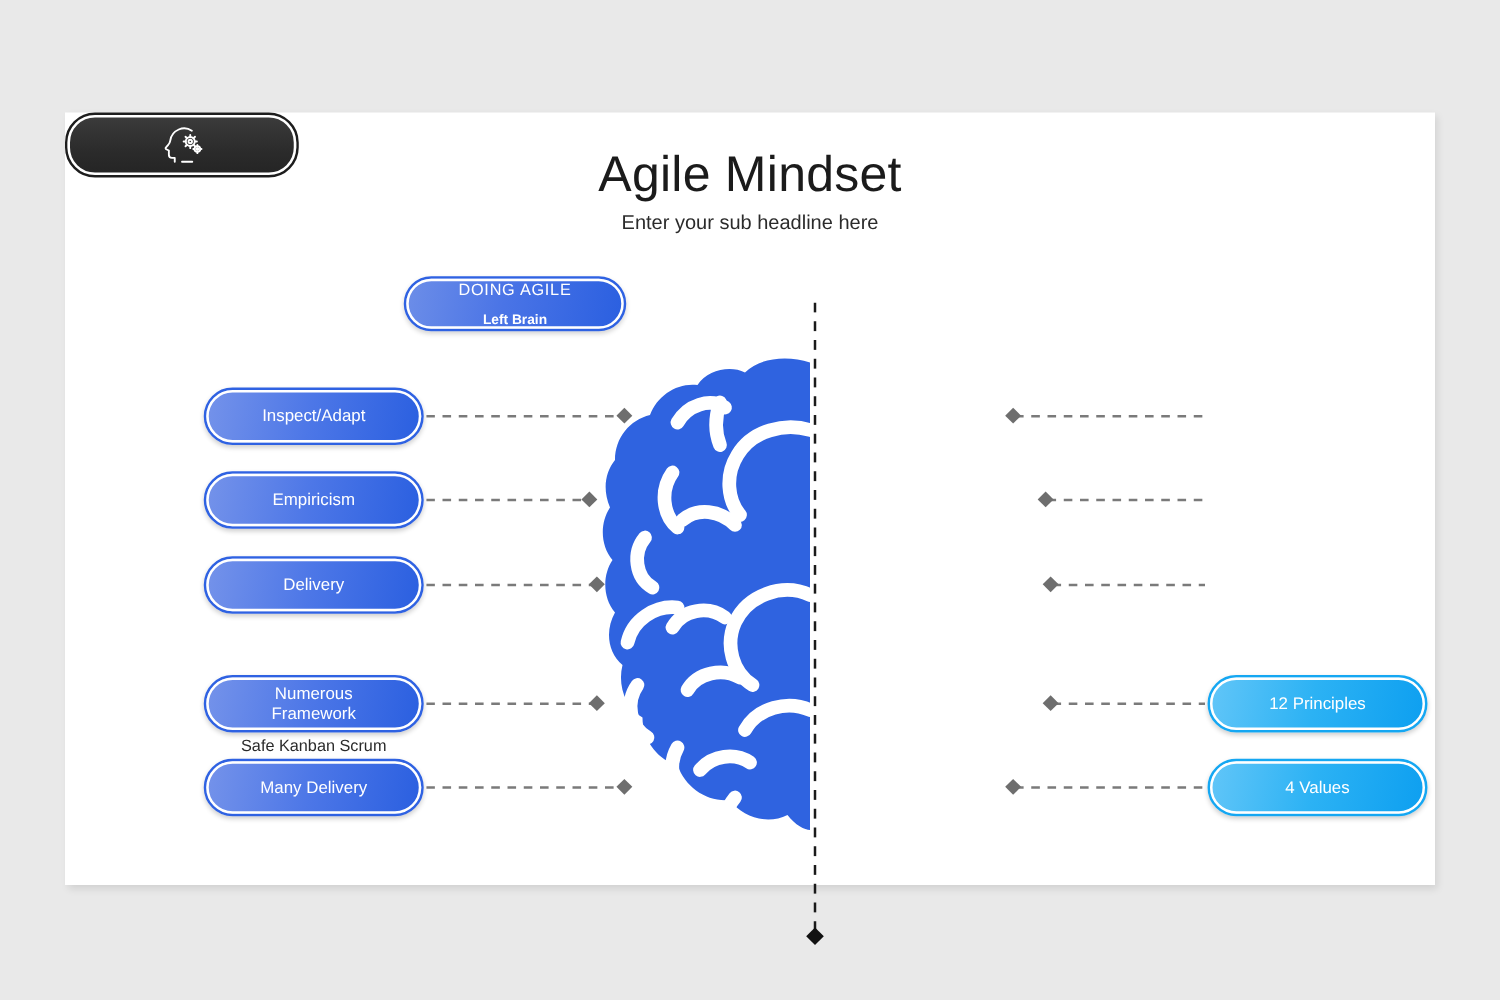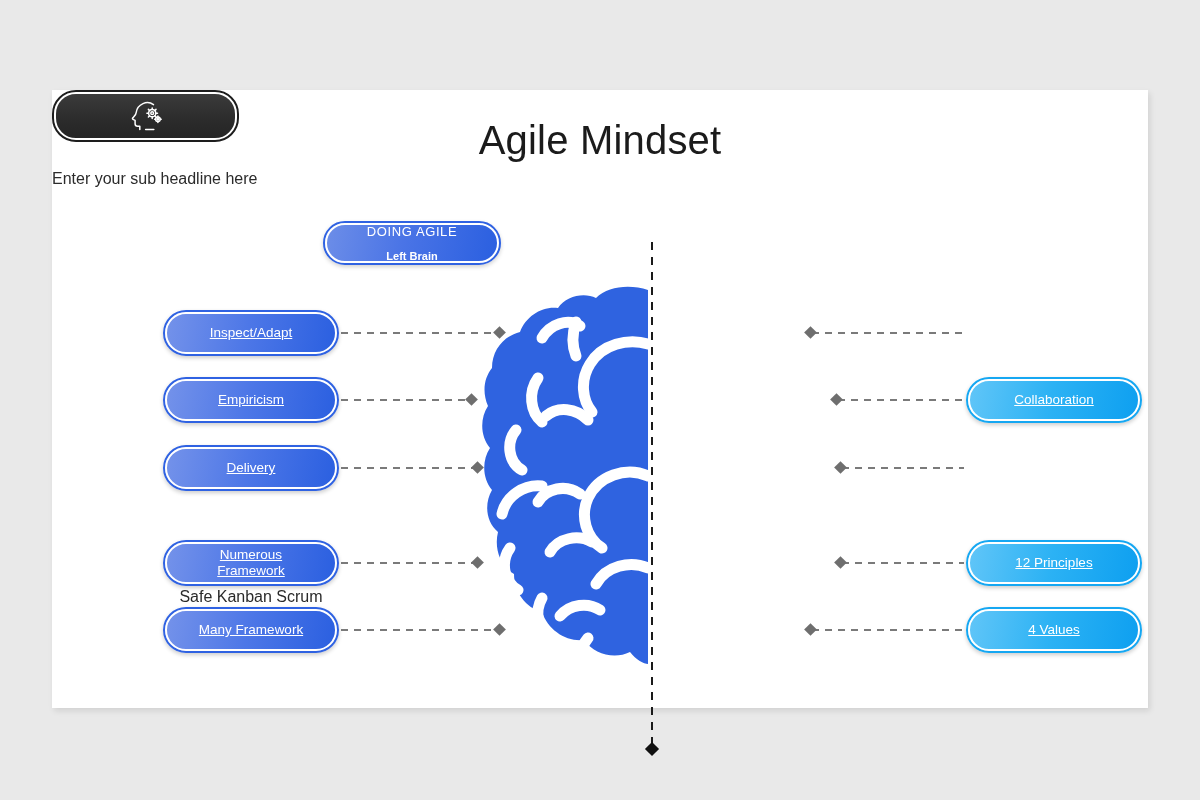--- a/index.html
+++ b/index.html
@@ -37,20 +37,21 @@
     text-align: center;
     font-size: 40px;
     color: #1b1b1b;
     letter-spacing: .2px;
   }
   .subtitle {
     position: absolute;
     left: 0;
     top: 80px;
     width: 100%;
+    text-align: center;
     font-size: 16px;
     color: #2b2b2b;
   }
 
   
   .toppill {
     position: absolute;
     height: 44px;
     border-radius: 22px;
     box-sizing: border-box;
@@ -114,21 +115,20 @@
     border-radius: 23px;
     box-sizing: border-box;
     display: flex;
     align-items: center;
     justify-content: center;
     text-align: center;
     color: #ffffff;
     font-size: 13.5px;
     line-height: 16px;
     box-shadow: 0 2px 4px rgba(0,0,0,0.20);
-    text-decoration: underline;
   }
   .left-pill {
     left: 111px;
     background: linear-gradient(100deg, #7593ea 0%, #4d77e7 48%, #2a5fe0 100%);
     border: 2px solid #2f62e2;
     outline: 2px solid #ffffff;
     outline-offset: -4px;
   }
   .right-pill {
     left: 914px;
@@ -138,21 +138,21 @@
     outline-offset: -4px;
   }
 
   
   .caption {
     position: absolute;
     left: 111px;
     top: 498px;
     width: 176px;
     text-align: center;
-    font-size: 16px;
+    font-size: 13px;
     line-height: 17px;
     color: #2a2a2a;
   }
 
   
   .conn {
     position: absolute;
     height: 2px;
     background-image: linear-gradient(to right, #7a7a7a 0 7px, rgba(0,0,0,0) 7px 13px);
     background-size: 13px 2px;
@@ -309,31 +309,28 @@
       <div>XP</div>
     </div>
 
     <div class="sidepill left-pill" style="top:450px">
       <span id="left-item-4-label">Numerous<br>Framework</span>
     </div>
     <div class="conn" style="left:289px; top:472px; width:136px;"></div>
     <div class="dia" style="left:421px; top:468px;"></div>
 
     <div class="sidepill left-pill" style="top:517px">
-      <span>Many Framework</span>
+      <span>Many Delivery</span>
     </div>
     <div class="conn" style="left:289px; top:539px; width:158px;"></div>
     <div class="dia" style="left:443px; top:535px;"></div>
 
     <div class="conn" style="left:760px; top:242px; width:152px;"></div>
     <div class="dia" style="left:754px; top:238px;"></div>
 
-    <div class="sidepill right-pill" style="top:287px">
-      <span>Collaboration</span>
-    </div>
     <div class="conn" style="left:786px; top:309px; width:126px;"></div>
     <div class="dia" style="left:780px; top:305px;"></div>
 
     <div class="conn" style="left:790px; top:377px; width:122px;"></div>
     <div class="dia" style="left:784px; top:373px;"></div>
 
     <div class="sidepill right-pill" style="top:450px">
       <span>12 Principles</span>
     </div>
     <div class="conn" style="left:790px; top:472px; width:122px;"></div>

